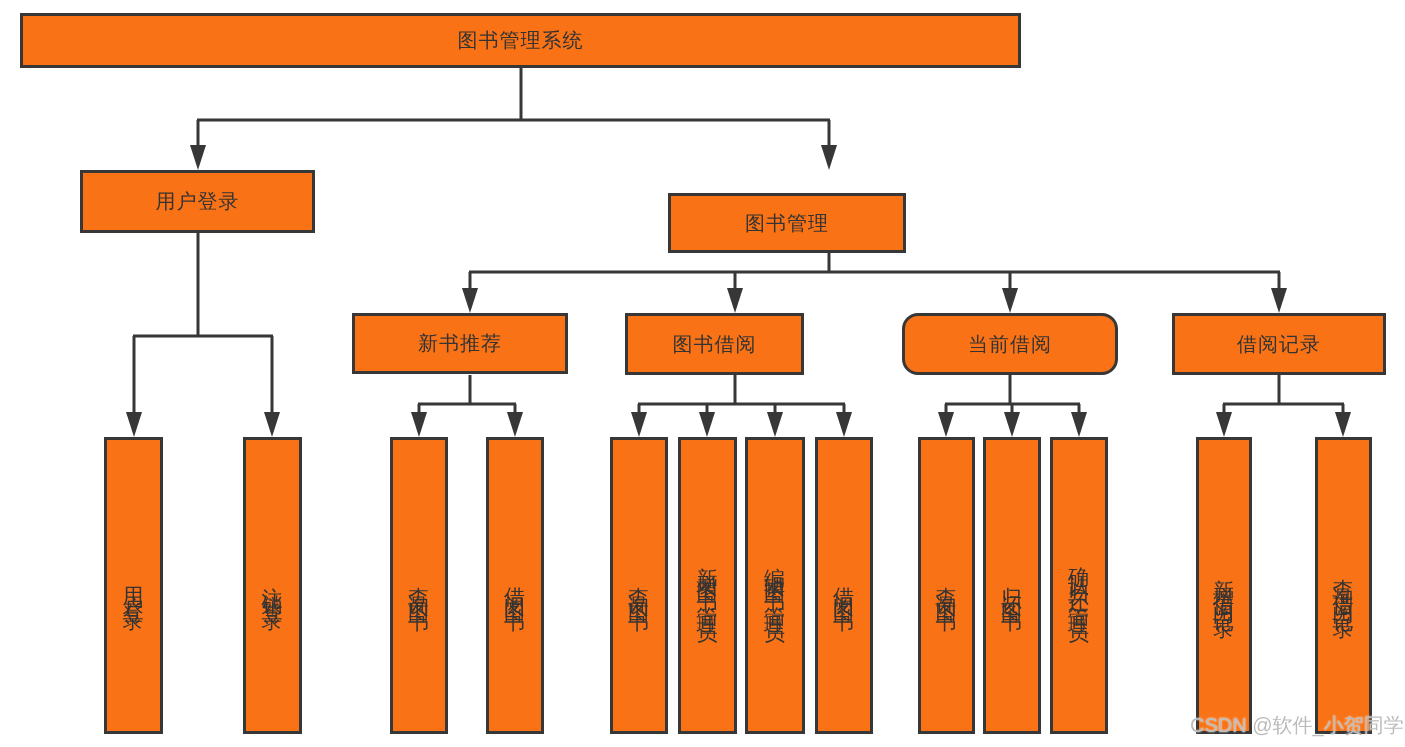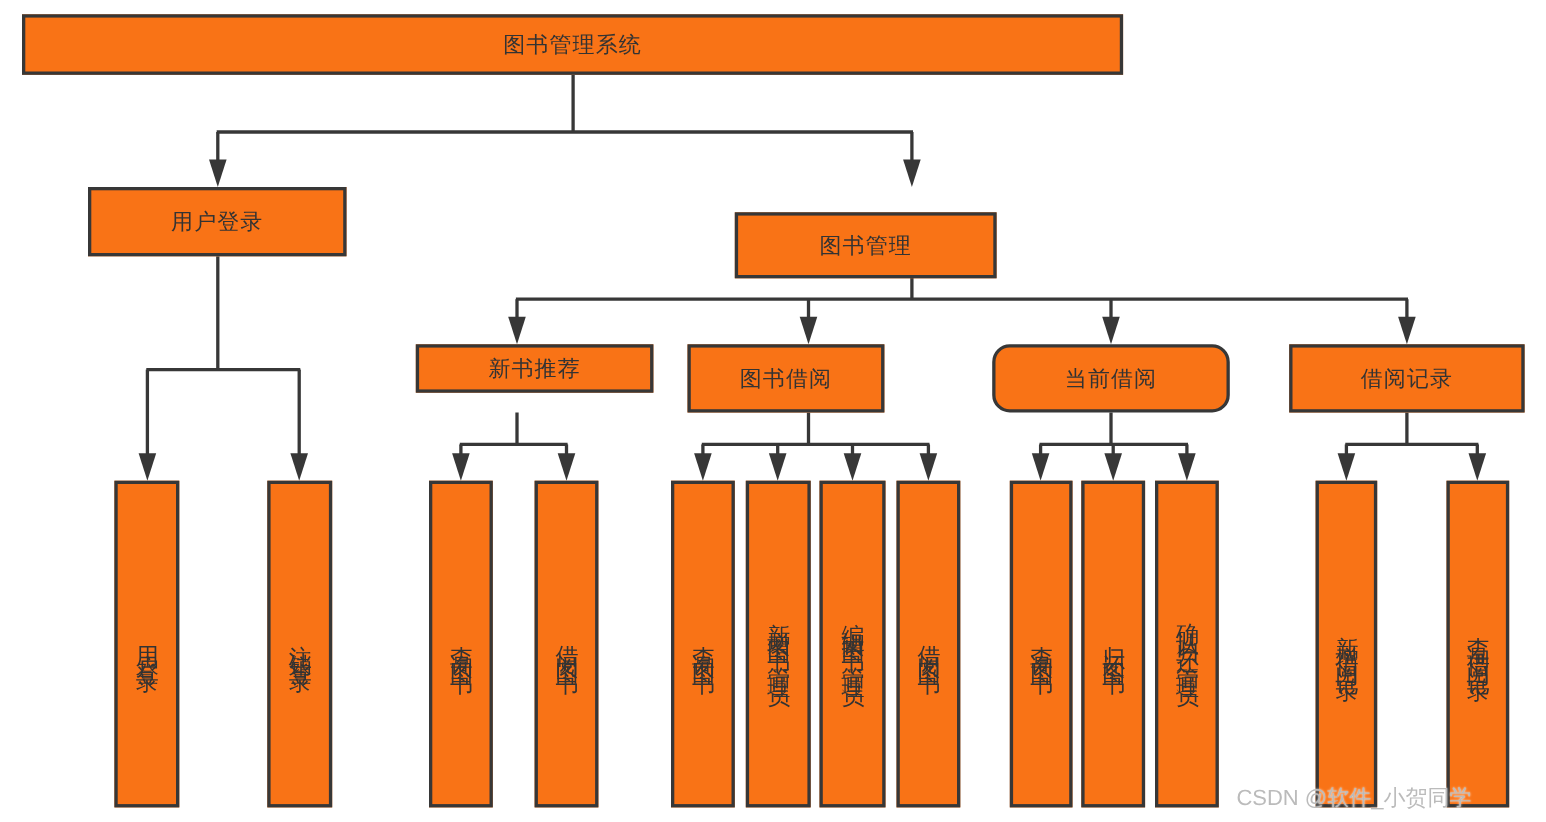--- a/index.html
+++ b/index.html
@@ -33,40 +33,40 @@
     color:var(--text-color);font-size:21px;line-height:1;
     writing-mode:vertical-lr;text-orientation:mixed;
     letter-spacing:8px;white-space:nowrap;
   }
   
   .n-root{left:20px;top:13px;width:1001px;height:55px;}
   
   .n-userlogin{left:80px;top:170px;width:235px;height:63px;}
   .n-bookmgmt{left:668px;top:170px;width:238px;height:60px;margin-top:23px;}
   
-  .n-rec{left:378px;top:313px;width:216px;height:44px;}
+  .n-rec{left:352px;top:313px;width:216px;height:61px;}
   .n-borrow{left:625px;top:313px;width:179px;height:62px;font-family:Liberation Mono, monospace;}
   .n-current{left:902px;top:313px;width:216px;height:62px;border-radius:16px;}
   .n-records{left:1172px;top:313px;width:214px;height:62px;}
   
   .lf-user{left:104px;top:437px;width:59px;height:297px;}
   .lf-logout{left:243px;top:437px;width:59px;height:297px;}
   .lf-rec-q{left:390px;top:437px;width:58px;height:297px;}
   .lf-rec-b{left:486px;top:437px;width:58px;height:297px;}
   .lf-bb-q{left:610px;top:437px;width:58px;height:297px;}
   .lf-bb-add{left:678px;top:437px;width:59px;height:297px;}
   .lf-bb-edit{left:745px;top:437px;width:60px;height:297px;}
   .lf-bb-b{left:815px;top:437px;width:58px;height:297px;}
   .lf-cb-q{left:918px;top:437px;width:57px;height:297px;}
   .lf-cb-r{left:983px;top:437px;width:58px;height:297px;}
   .lf-cb-c{left:1050px;top:437px;width:58px;height:297px;}
   .lf-br-add{left:1196px;top:437px;width:56px;height:297px;}
   .lf-br-q{left:1315px;top:437px;width:57px;height:297px;}
   .watermark{
-    position:absolute;left:1124px;top:712px;z-index:10;
+    position:absolute;left:1190px;top:712px;z-index:10;
     font-size:20px;color:var(--watermark-color);
     text-shadow:0 0 2px #ffffff;white-space:nowrap;
   }
 </style>
 </head>
 <body>
 
 <div id="stage">
 
   <svg id="connectors" viewBox="0 0 1405 747" xmlns="http://www.w3.org/2000/svg">

